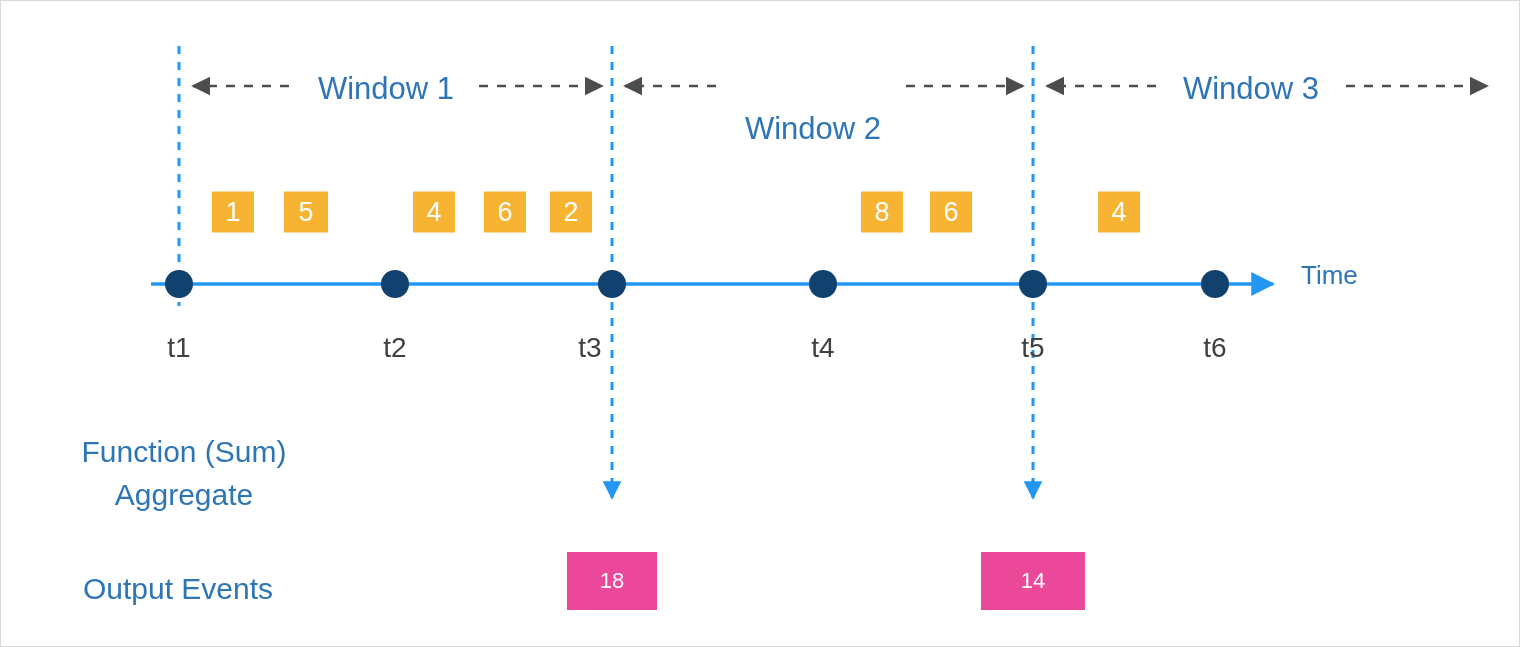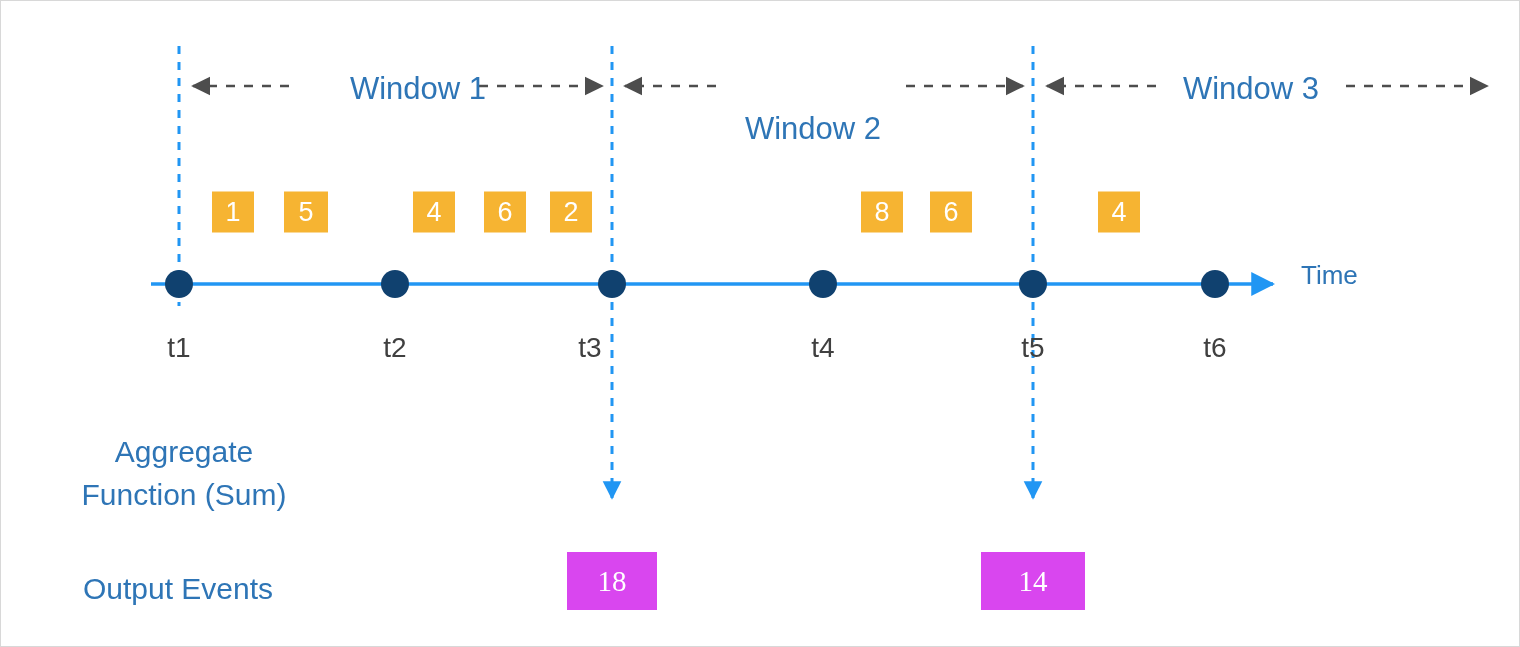--- a/index.html
+++ b/index.html
@@ -60,28 +60,28 @@
     color: #ffffff;
     font-size: 27px;
     display: flex;
     align-items: center;
     justify-content: center;
     transform: translate(-50%, -50%);
     font-family: "Liberation Sans", sans-serif;
   }
   .output-box {
     position: absolute;
-    background: #d946ef;
+    background: #ec4899;
     color: #ffffff;
-    font-size: 29px;
+    font-size: 22px;
     display: flex;
     align-items: center;
     justify-content: center;
     transform: translate(-50%, -50%);
-    font-family: Liberation Serif, serif;
+    font-family: Liberation Sans, sans-serif;
   }
 </style>
 </head>
 <body>
 
 <div id="canvas">
 
   <svg id="vector-layer" viewBox="0 0 1520 647" xmlns="http://www.w3.org/2000/svg">
     <defs>
       <marker id="grayArrowR" markerWidth="9" markerHeight="9" refX="7.2" refY="4.5" orient="auto" markerUnits="strokeWidth">
@@ -124,21 +124,21 @@
     <g>
       <circle cx="178" cy="283" r="14" fill="#10416F"></circle>
       <circle cx="394" cy="283" r="14" fill="#10416F"></circle>
       <circle cx="611" cy="283" r="14" fill="#10416F"></circle>
       <circle cx="822" cy="283" r="14" fill="#10416F"></circle>
       <circle cx="1032" cy="283" r="14" fill="#10416F"></circle>
       <circle cx="1214" cy="283" r="14" fill="#10416F"></circle>
     </g>
   </svg>
 
-  <div class="lbl window-label" style="left:385px;  top:87px;margin-left:32px;">Window 1</div>
+  <div class="lbl window-label" style="left:385px;  top:87px;">Window 1</div>
   <div class="lbl window-label" style="left:812px;  top:87px;margin-top:40px;">Window 2</div>
   <div class="lbl window-label" style="left:1250px; top:87px;">Window 3</div>
 
   <div class="event-box" style="left:232px;  top:211px; width:42px; height:41px;">1</div>
   <div class="event-box" style="left:305px;  top:211px; width:44px; height:41px;">5</div>
   <div class="event-box" style="left:433px;  top:211px; width:42px; height:41px;">4</div>
   <div class="event-box" style="left:504px;  top:211px; width:42px; height:41px;">6</div>
   <div class="event-box" style="left:570px;  top:211px; width:42px; height:41px;">2</div>
   <div class="event-box" style="left:881px;  top:211px; width:42px; height:41px;">8</div>
   <div class="event-box" style="left:950px;  top:211px; width:42px; height:41px;">6</div>
@@ -147,22 +147,22 @@
   <div class="lbl time-label" style="left:1300px; top:261px;">Time</div>
 
   <div class="lbl tick-label" style="left:178px;  top:333px;">t1</div>
   <div class="lbl tick-label" style="left:394px;  top:333px;">t2</div>
   <div class="lbl tick-label" style="left:589px;  top:333px;">t3</div>
   <div class="lbl tick-label" style="left:822px;  top:333px;">t4</div>
   <div class="lbl tick-label" style="left:1032px; top:333px;">t5</div>
   <div class="lbl tick-label" style="left:1214px; top:333px;">t6</div>
 
   <div class="lbl side-label" style="left:183px; top:430px;">
+    <div>Function (Sum)</div>
     <div>Aggregate</div>
-    <div>Function (Sum)</div>
   </div>
 
   <div class="lbl side-label" style="left:177px; top:567px;">Output Events</div>
 
   <div class="output-box" style="left:611px;  top:580px; width:90px; height:58px;">18</div>
   <div class="output-box" style="left:1032px; top:580px; width:104px; height:58px;">14</div>
 
 </div>
 
 </body></html>

